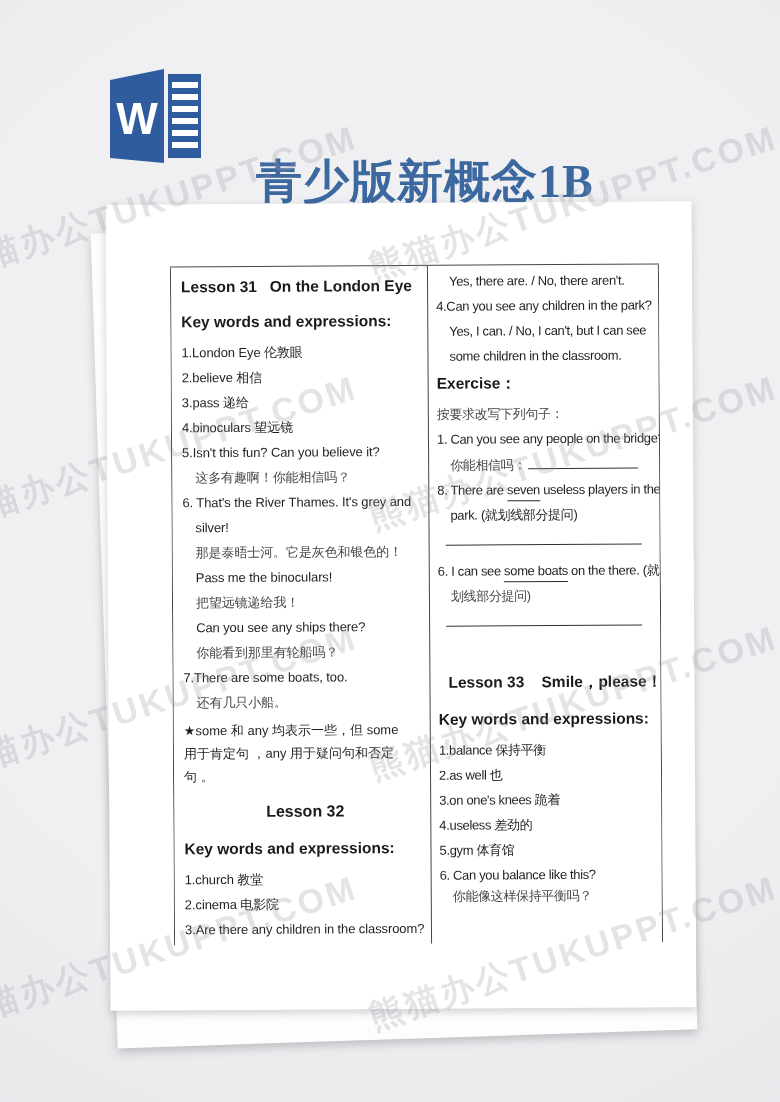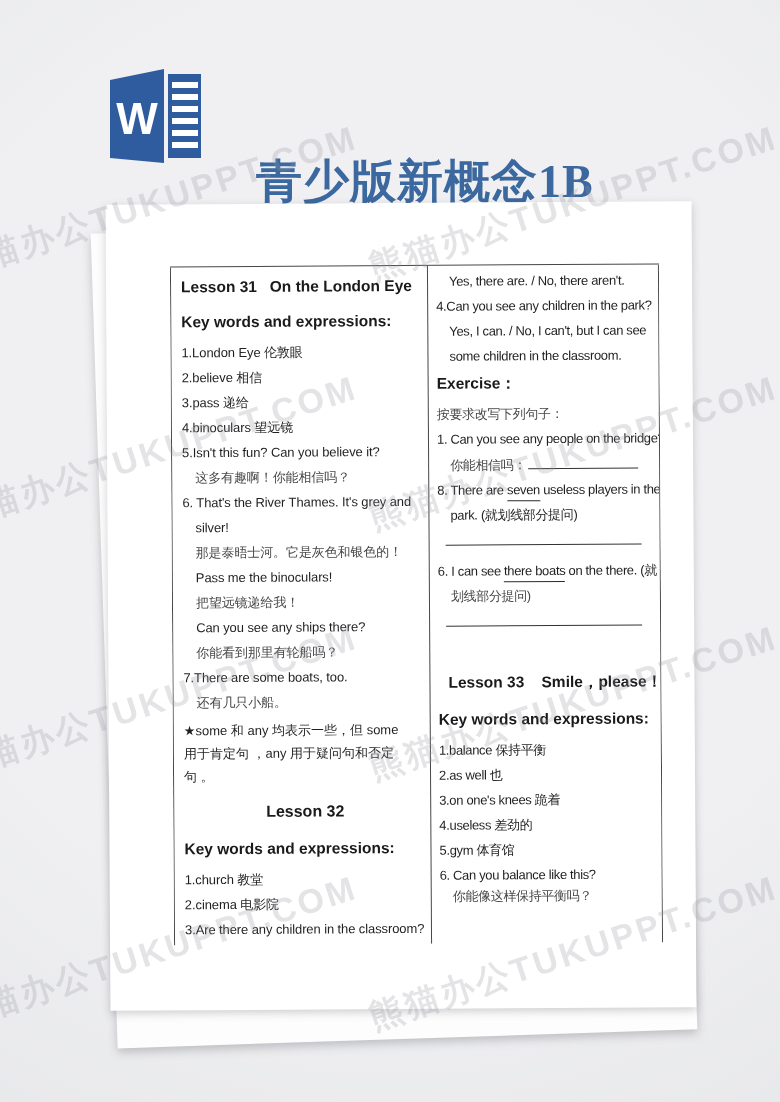--- a/index.html
+++ b/index.html
@@ -133,21 +133,21 @@
         <div class="ln">4.Can you see any children in the park?</div>
         <div class="ln ind">Yes, I can. / No, I can't, but I can see</div>
         <div class="ln ind">some children in the classroom.</div>
         <div class="h2">Exercise：</div>
         <div class="ln cn">按要求改写下列句子：</div>
         <div class="ln">1. Can you see any people on the bridge?</div>
         <div class="ln ind"><span class="cn">你能相信吗：</span><span class="iblank"></span></div>
         <div class="ln"><span>8. There are </span><span class="u">seven</span><span> useless players in the</span></div>
         <div class="ln ind">park. (就划线部分提问)</div>
         <div class="blank"></div>
-        <div class="ln"><span>6. I can see </span><span class="u">there boats</span><span> on the there. (就</span></div>
+        <div class="ln"><span>6. I can see </span><span class="u">some boats</span><span> on the there. (就</span></div>
         <div class="ln cn ind">划线部分提问)</div>
         <div class="blank"></div>
         <div class="lesson33">Lesson 33    Smile，please！</div>
         <div class="h2">Key words and expressions:</div>
         <div class="ln">1.balance 保持平衡</div>
         <div class="ln">2.as well 也</div>
         <div class="ln">3.on one's knees 跪着</div>
         <div class="ln">4.useless 差劲的</div>
         <div class="ln">5.gym 体育馆</div>
         <div class="ln tightgap">6. Can you balance like this?</div>

